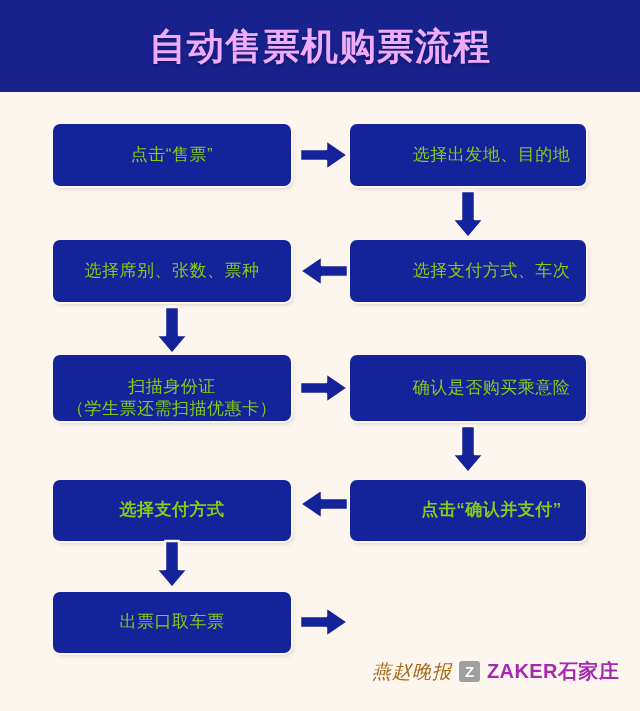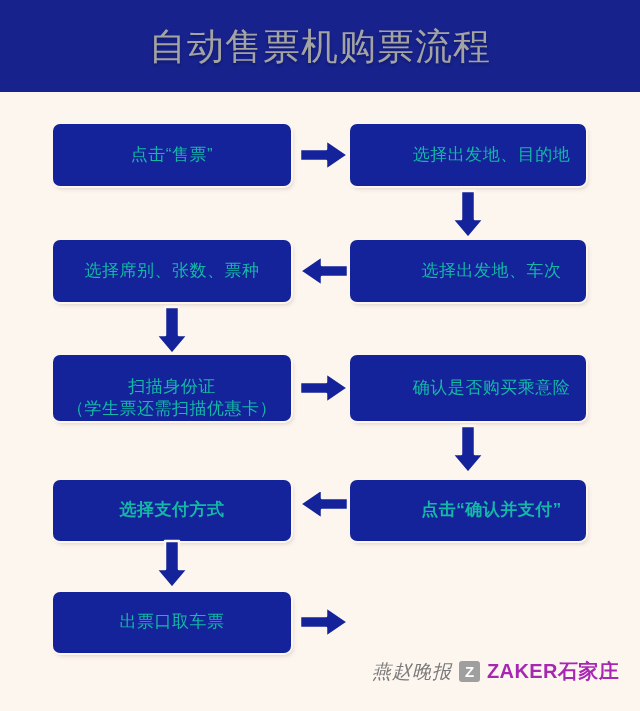--- a/index.html
+++ b/index.html
@@ -21,23 +21,23 @@
     left: 0;
     top: 0;
     width: 640px;
     height: 92px;
     background: #17228c;
     display: flex;
     align-items: center;
     justify-content: center;
   }
   #header-title {
-    color: #a3a3a3;
+    color: #f0abfc;
     font-size: 37px;
-    font-weight: normal;
+    font-weight: bold;
     letter-spacing: 1px;
     line-height: 1;
     text-shadow: 0 2px 3px rgba(0,0,0,0.28);
     white-space: nowrap;
   }
 
   
   #flow {
     position: absolute;
     left: 0;
@@ -51,21 +51,21 @@
     background: #15239a;
     border-radius: 7px;
     box-shadow: 0 0 0 2px #fdf6ef, 2px 3px 4px rgba(60,40,30,0.16);
     display: flex;
     flex-direction: column;
     align-items: center;
     justify-content: center;
     box-sizing: border-box;
   }
   .node .line {
-    color: #14b8a6;
+    color: #84cc16;
     font-size: 17px;
     line-height: 1.32;
     white-space: nowrap;
     text-align: right;
     letter-spacing: 0.5px;
   }
   .node.two-line .line {
     font-size: 17px;
   }
   .node.two-line .line.l1 {
@@ -112,21 +112,21 @@
     top: 658px;
     display: flex;
     align-items: center;
     gap: 7px;
     opacity: 0.95;
   }
   #wm-paper {
     font-family: "Liberation Serif", "DejaVu Serif", serif;
     font-style: italic;
     font-size: 19px;
-    color: #737373;
+    color: #a16207;
     letter-spacing: 1px;
   }
   #wm-logo {
     width: 21px;
     height: 21px;
     background: #9b9b9b;
     border-radius: 3px;
     color: #ffffff;
     font-size: 15px;
     font-weight: bold;
@@ -175,21 +175,21 @@
     <div class="line">选择席别、张数、票种</div>
   </div>
 
   <div class="arrow arrow-h ah-r2">
     <svg width="56" height="40" viewBox="0 0 56 40">
       <path d="M52 14 L26 14 L26 5 L4 20 L26 35 L26 26 L52 26 Z" fill="#15239a" stroke="#fdf6ef" stroke-width="2.5" stroke-linejoin="round"></path>
     </svg>
   </div>
 
   <div class="node col-right row2">
-    <div class="line">选择出发地、车次</div>
+    <div class="line">选择支付方式、车次</div>
   </div>
 
   <div class="arrow arrow-v av-left-2">
     <svg width="40" height="54" viewBox="0 0 40 54">
       <path d="M13 3 L27 3 L27 31 L36 31 L20 50 L4 31 L13 31 Z" fill="#15239a" stroke="#fdf6ef" stroke-width="2.5" stroke-linejoin="round"></path>
     </svg>
   </div>
 
   <div class="node col-left row3 two-line">
     <div class="line l1">扫描身份证</div>

